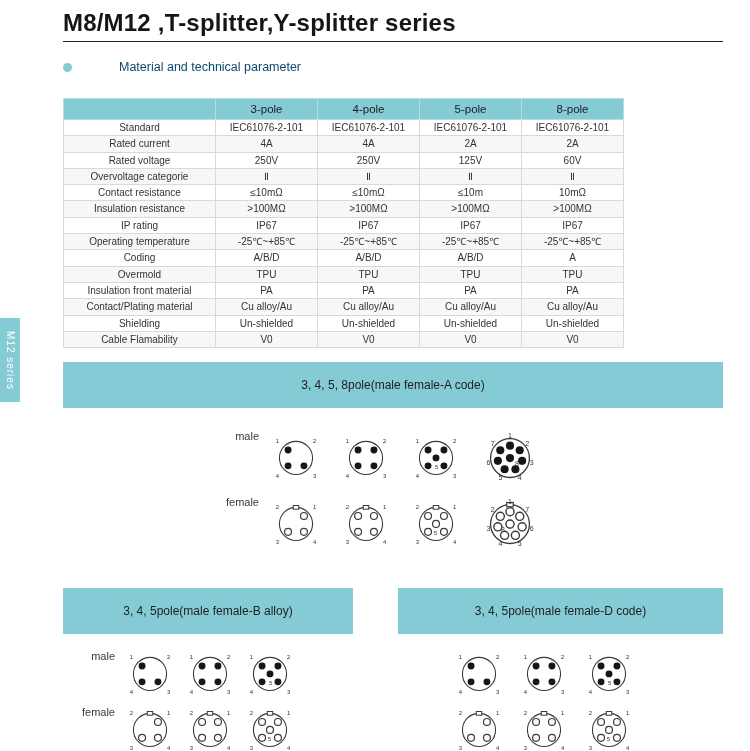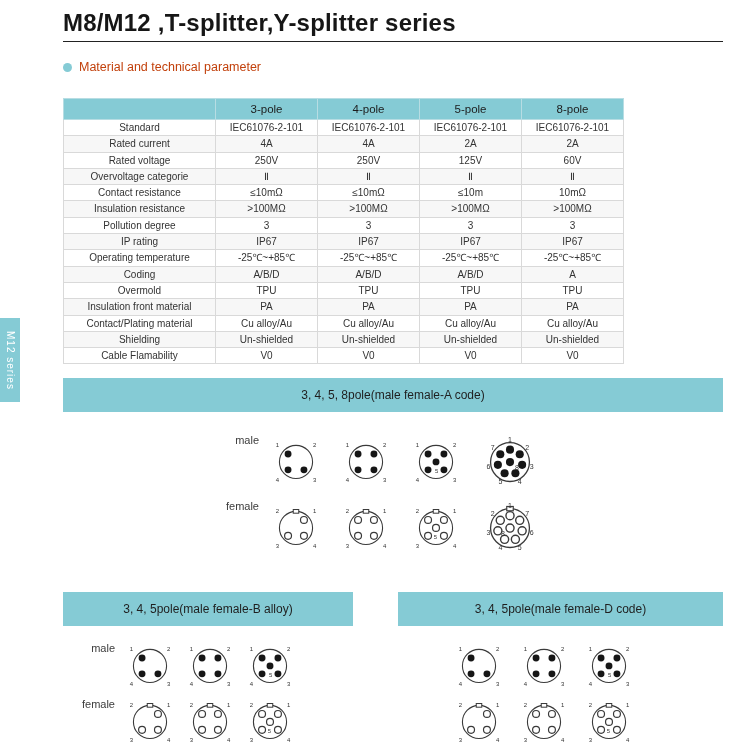--- a/index.html
+++ b/index.html
@@ -24,21 +24,21 @@
     writing-mode: vertical-rl;
     font-size: 10px; color: #fff; letter-spacing: 1px;
     white-space: nowrap;
   }
 
   .content { padding: 8px 27px 0 63px; }
 
   .title { font-size: 24px; font-weight: 600; color: #161616; line-height: 30px; letter-spacing: 0.2px; }
   .title-rule { border-top: 1.5px solid #222; margin-top: 3px; }
 
-  .section-head { margin-top: 18px; font-size: 12.5px; color: #c2410c; display: flex; align-items: center; }
+  .section-head { margin-top: 18px; font-size: 12.5px; color: #0c4a6e; display: flex; align-items: center; gap: 40px; }
   .section-head.insert { margin-top: 44px; }
   .dot { width: 9px; height: 9px; border-radius: 50%; background: var(--accent, #85cbd5); display: inline-block; margin-right: 7px; flex: 0 0 auto; }
 
   
   table.spec { margin-top: 24px; width: 561px; border-collapse: collapse; table-layout: fixed; }
   table.spec th, table.spec td {
     border: 1px solid #d9d9d9;
     text-align: center; vertical-align: middle;
     font-weight: normal;
   }
@@ -49,21 +49,21 @@
   }
   table.spec td { font-size: 10px; color: #333; padding: 2px 2px; line-height: 11.3px; }
   table.spec col.c0 { width: 152px; }
   table.spec tbody tr:nth-child(even) td { background: #f7f7f7; }
   table.spec tbody tr:nth-child(odd) td { background: #fff; }
 
   
   .banner {
     background: var(--accent, #85cbd5);
     color: #1f1f1f; font-size: 12px;
-    text-align: center; padding: 10px 0; width: 100%;
+    text-align: center; padding: 16px 0; width: 100%;
   }
   .banner-a { margin-top: 14px; width: 660px; }
 
   
   .conn-row { display: flex; }
   .gender { width: 48px; text-align: right; margin-right: 14px; font-size: 11px; color: #3c3c3c; flex: 0 0 auto; }
   .conns { display: flex; align-items: center; }
 
   .conn-group-a { margin-top: 22px; }
   .conn-group-a .conn-row { margin-left: 148px; }
@@ -153,27 +153,20 @@
             <td>≤10mΩ</td>
             <td>≤10m</td>
             <td>10mΩ</td>
           </tr>
           <tr>
             <td>Insulation resistance</td>
             <td>&gt;100MΩ</td>
             <td>&gt;100MΩ</td>
             <td>&gt;100MΩ</td>
             <td>&gt;100MΩ</td>
-          </tr>
-          <tr>
-            <td>Pollution degree</td>
-            <td>3</td>
-            <td>3</td>
-            <td>3</td>
-            <td>3</td>
           </tr>
           <tr>
             <td>IP rating</td>
             <td>IP67</td>
             <td>IP67</td>
             <td>IP67</td>
             <td>IP67</td>
           </tr>
           <tr>
             <td>Operating temperature</td>

